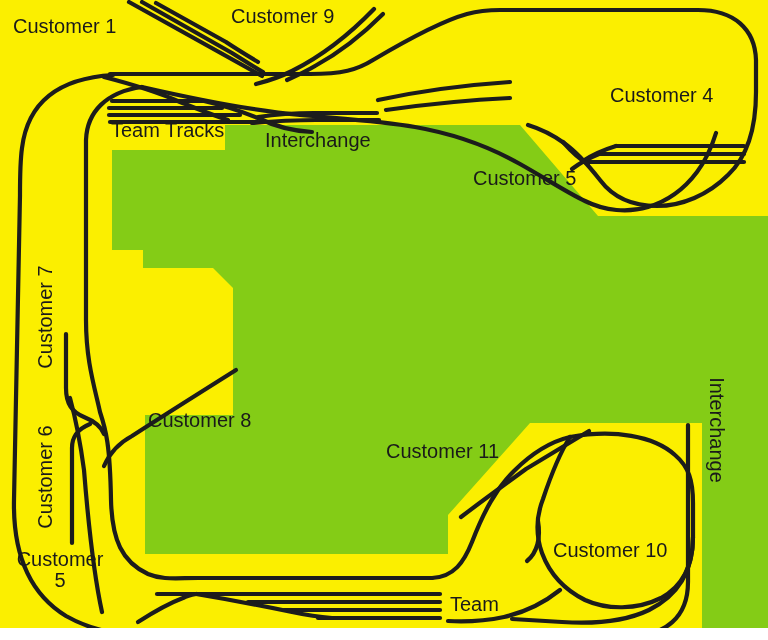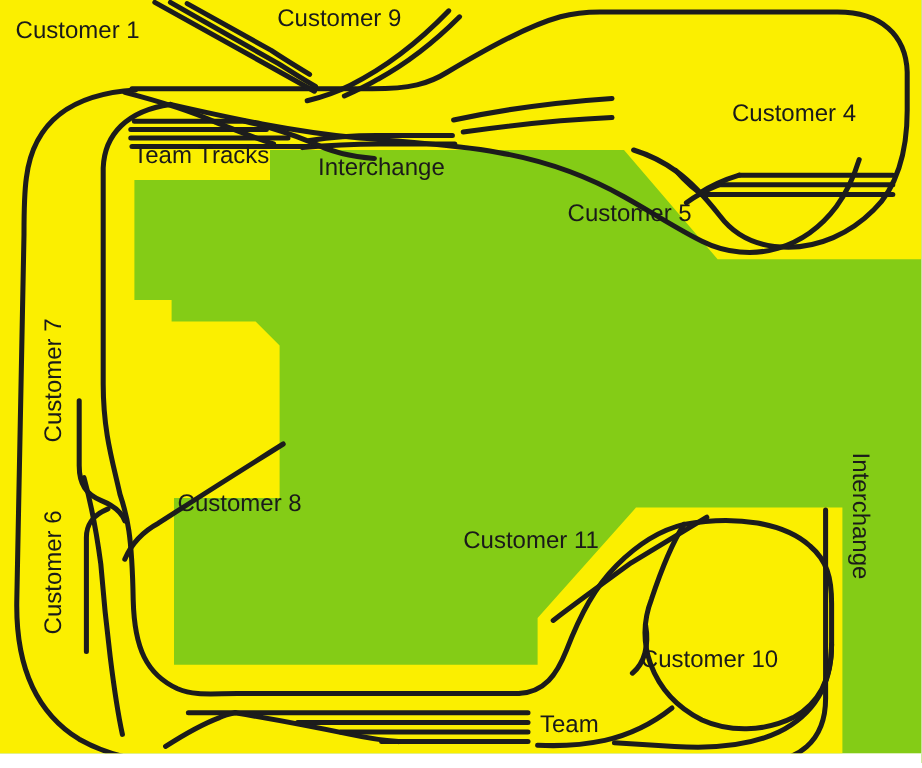--- a/index.html
+++ b/index.html
@@ -117,20 +117,24 @@
   <div class="lbl" style="left:610px;top:85px">Customer 4</div>
   <div class="lbl" style="left:111px;top:120px">Team Tracks</div>
   <div class="lbl" style="left:265px;top:130px">Interchange</div>
   <div class="lbl" style="left:473px;top:168px">Customer 5</div>
 
   <div class="lbl vert-ccw" style="left:45px;top:317px">Customer 7</div>
   <div class="lbl vert-ccw" style="left:45px;top:477px">Customer 6</div>
 
   <div class="lbl" style="left:148px;top:410px">Customer 8</div>
 
+  <div class="lbl center" style="left:8px;top:549px;width:104px">
+    <div>Customer</div>
+    <div>5</div>
+  </div>
 
   <div class="lbl" style="left:386px;top:441px">Customer 11</div>
-  <div class="lbl" style="left:534px;top:540px">Customer 10</div>
+  <div class="lbl" style="left:553px;top:540px">Customer 10</div>
   <div class="lbl" style="left:450px;top:594px">Team</div>
 
   <div class="lbl vert-cw" style="left:716px;top:430px">Interchange</div>
 
 </div>
 
 </body></html>

